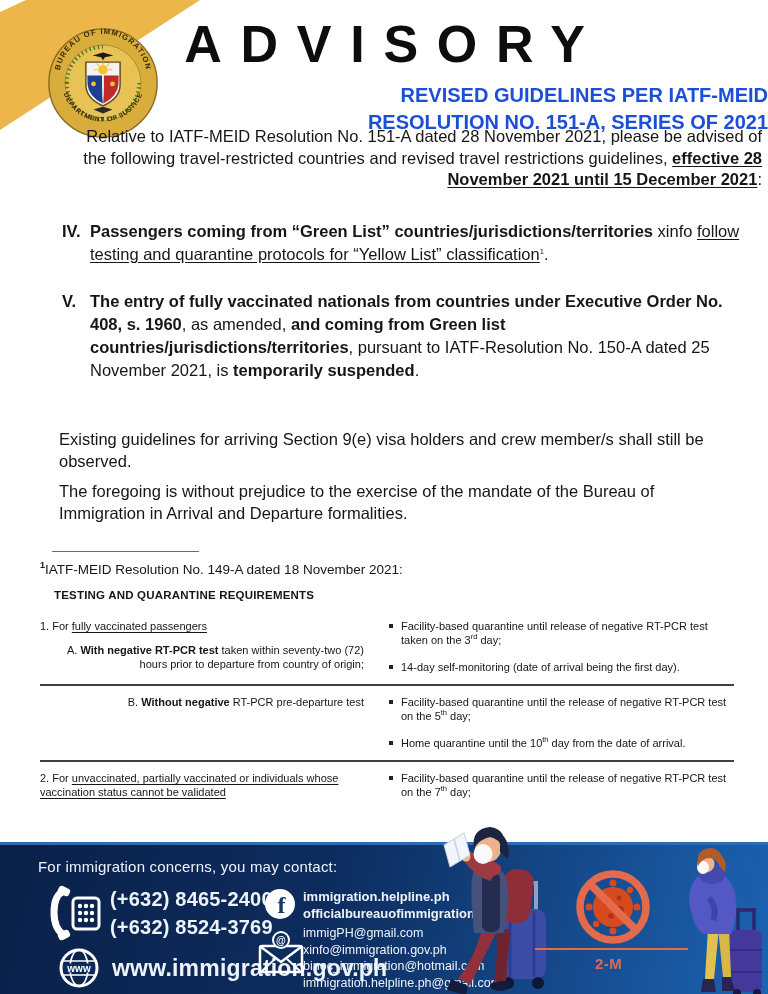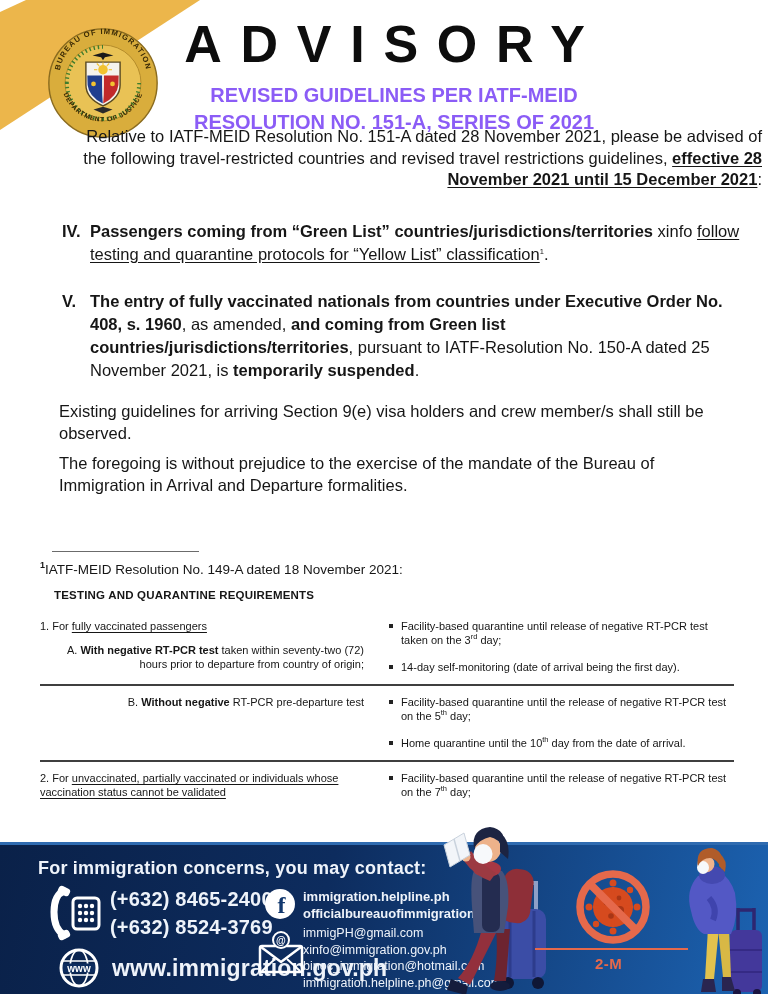--- a/index.html
+++ b/index.html
@@ -12,37 +12,37 @@
     position:absolute;left:0;top:0;width:210px;height:132px;background:#ecb64b;
     clip-path:polygon(0 12px,26px 0,200px 0,0 130px);
   }
   .seal{position:absolute;left:46px;top:26px;width:114px;height:114px;}
   .title{
     position:absolute;top:18px;left:20px;width:748px;text-align:center;
     font-size:52px;line-height:52px;font-weight:bold;letter-spacing:0.36em;color:#0d0d0d;
     white-space:nowrap;
   }
   .subtitle{
-    position:absolute;top:82px;left:20px;width:748px;text-align:center;
-    font-size:20px;line-height:27px;font-weight:bold;color:#8b5cf6;
+    position:absolute;top:82px;left:20px;width:748px;text-align:right;
+    font-size:20px;line-height:27px;font-weight:bold;color:#1d4ed8;
   }
   .intro{
     position:absolute;top:126px;left:62px;width:700px;text-align:right;
     font-size:16.5px;line-height:21.5px;margin:0;
   }
   .u{text-decoration:underline;text-underline-offset:2px;}
   .ub{font-weight:bold;text-decoration:underline;text-underline-offset:2px;}
   
   .items{position:absolute;top:220px;left:62px;width:678px;}
   .item{display:flex;font-size:16.5px;line-height:23px;}
   .item + .item{margin-top:24px;}
   .item .num{flex:0 0 28px;font-weight:bold;}
   .item .ibody{flex:1;}
   
-  .paras{position:absolute;top:400px;left:59px;width:655px;}
+  .paras{position:absolute;top:428px;left:59px;width:655px;}
   .paras p{margin:0;font-size:16.5px;line-height:22px;}
   .paras p + p{margin-top:8px;}
   
   .footnote-rule{position:absolute;top:551px;left:52px;width:147px;border-top:1.5px solid #6b6b6b;}
   .footnote{position:absolute;top:560px;left:40px;margin:0;font-size:13.5px;}
   .footnote sup{font-size:9px;font-weight:bold;}
   
   .tbl-title{position:absolute;top:589px;left:54px;font-size:11.5px;font-weight:bold;letter-spacing:0.2px;}
   .tbl{position:absolute;top:610px;left:40px;width:694px;font-size:11px;line-height:14px;}
   .trow{display:grid;grid-template-columns:348px 1fr;column-gap:0;padding:9px 0 10px;}
@@ -54,21 +54,21 @@
   .blist li{position:relative;padding-left:13px;margin-bottom:13px;}
   .blist li:last-child{margin-bottom:0;}
   .blist li::before{content:"";position:absolute;left:1px;top:5px;width:4px;height:4px;background:#222;}
   sup.ord{font-size:7.5px;vertical-align:super;line-height:0;}
   
   .footer{
     position:absolute;left:0;top:842px;width:768px;height:152px;
     background:linear-gradient(102deg,#0a2149 0%,#0d2c5e 42%,#1c63b2 100%);
     border-top:3px solid #2f6bb0;color:#eef3fa;
   }
-  .contact-heading{position:absolute;left:38px;top:13px;font-size:18px;font-weight:bold;letter-spacing:0.2px;}
+  .contact-heading{position:absolute;left:38px;top:13px;font-size:15px;font-weight:normal;letter-spacing:0.2px;}
   .phone-icon{position:absolute;left:50px;top:40px;}
   .phones{position:absolute;left:110px;top:40px;font-size:20px;font-weight:bold;line-height:28px;letter-spacing:0.2px;}
   .globe-icon{position:absolute;left:58px;top:102px;}
   .website{position:absolute;left:112px;top:110px;font-size:23px;font-weight:bold;letter-spacing:0.2px;}
   .fb-icon{position:absolute;left:264px;top:43px;}
   .fb-lines{position:absolute;left:303px;top:43px;font-size:13px;font-weight:bold;line-height:17px;}
   .email-icon{position:absolute;left:258px;top:85px;}
   .email-lines{position:absolute;left:303px;top:80px;font-size:12.5px;line-height:16.5px;font-weight:500;}
   .man-illustration{position:absolute;left:438px;top:-24px;}
   .no-virus-icon{position:absolute;left:574px;top:23px;}

